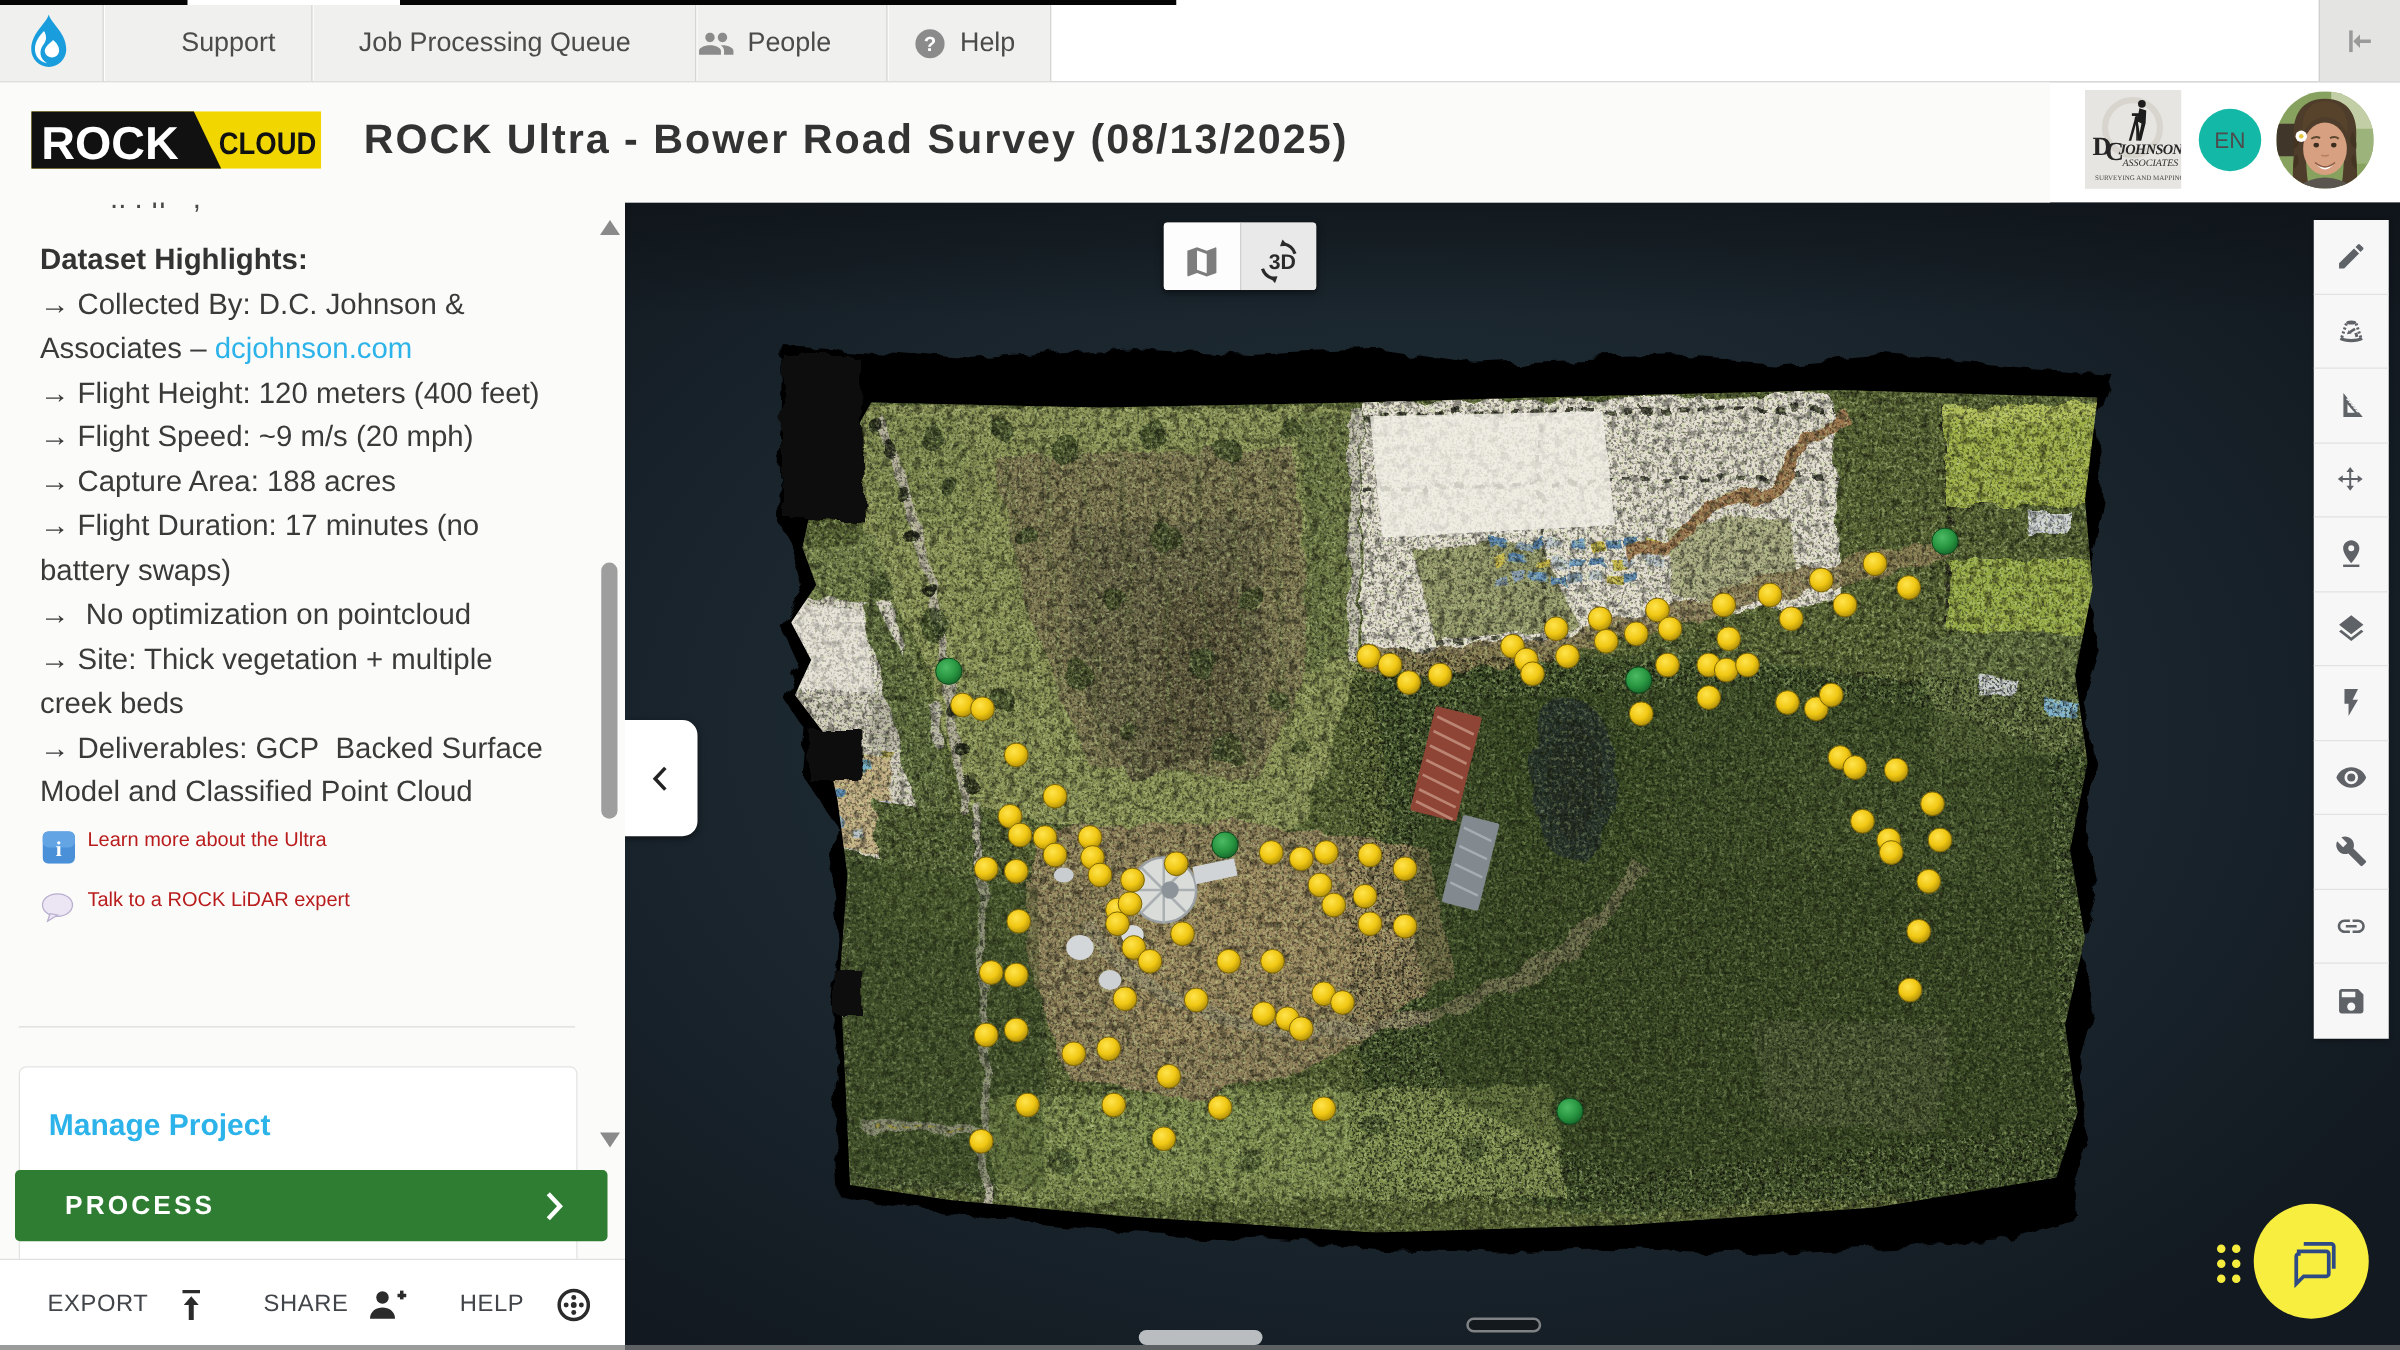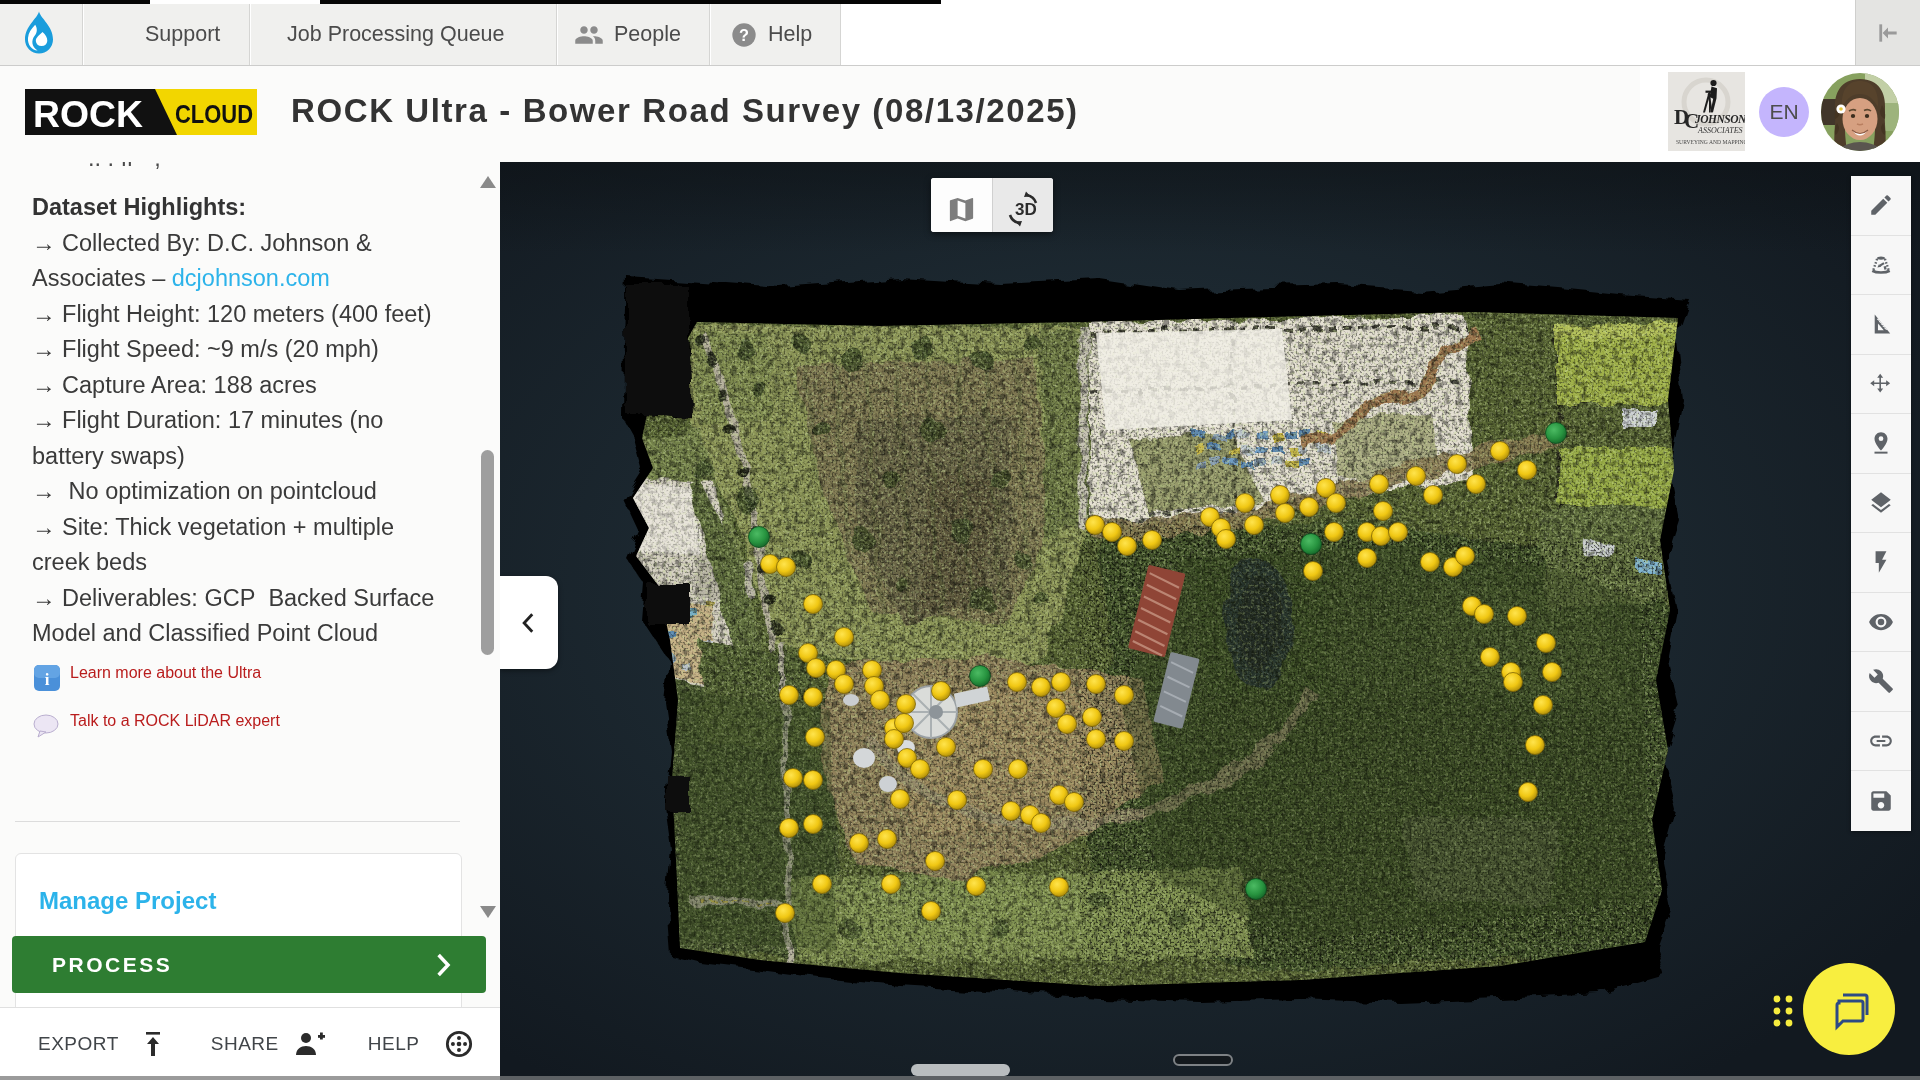--- a/index.html
+++ b/index.html
@@ -15,21 +15,21 @@
   .logocell { position:absolute; left:0; top:4px; width:83px; height:61px; background:#f0f0ee;
     border-right:1px solid #d5d5d3; }
   .navright { position:absolute; right:0; top:0; width:65px; height:65px; background:#e4e4e2;
     border-left:1px solid #cfcfcd; display:flex; align-items:center; justify-content:center; }
   
   .header2 { position:absolute; left:0; top:66px; width:1640px; height:96px; background:#fbfbfa; }
   .rocklogo { position:absolute; left:25px; top:23px; width:232px; height:46px; }
   .title { position:absolute; left:291px; top:26px; font-size:33px; font-weight:bold; color:#333; letter-spacing:1.6px; }
   .dcjbox { position:absolute; left:1668px; top:6px; width:77px; height:79px; background:#e9e7e4; overflow:hidden; }
   .encircle { position:absolute; left:1759px; top:21px; width:50px; height:50px; border-radius:50%;
-    background:#c4b5fd; display:flex; align-items:center; justify-content:center; color:#4d4d4d; font-size:21px; }
+    background:#14b8a6; display:flex; align-items:center; justify-content:center; color:#4d4d4d; font-size:18px; }
   .avatar { position:absolute; left:1821px; top:7px; width:78px; height:78px; border-radius:50%; overflow:hidden; }
   
   .sidebar { position:absolute; left:0; top:162px; width:500px; height:918px; background:#fbfbfa; overflow:hidden; }
   .sbtext { position:absolute; left:32px; top:28px; width:436px; font-size:23.5px; line-height:35.5px; color:#3a3a3a; }
   .sbtext p { margin:0; }
   .sbtext b { color:#333; }
   .link { color:#2cb3ea; text-decoration:none; }
   .sblink { position:absolute; left:70px; font-size:16px; color:#b91c1c; }
   .divider { position:absolute; left:15px; top:659px; width:445px; height:1px; background:#dcdcdc; }
   .card { position:absolute; left:15px; top:691px; width:447px; height:230px; background:#fff;
@@ -511,21 +511,21 @@
 <div class="topnav">
   <div class="logocell">
     <svg width="40" height="50" viewBox="0 0 40 50" style="position:absolute;left:19px;top:6px;">
       <path d="M20 1.5 C 22 9 34 16 34 29.5 A 14 14 0 0 1 6 29.5 C 6 16 18 9 20 1.5 Z" fill="#1a9ddc"></path>
       <path d="M14.5 15 C 11 20 9 24 9.2 29 C 9.5 36 15 40.5 20.5 40.2 C 14 37.5 12.5 31 15.5 26 C 18 22 17 18 14.5 15 Z" fill="#fff" transform="rotate(8 17 27)"></path>
       <path d="M23.5 22 C 26.5 24.5 28.5 27.5 28.3 31 A 5.8 5.8 0 0 1 16.8 31 C 16.8 27 21 24.8 23.5 22 Z" fill="#fff"></path>
     </svg>
   </div>
   <div class="navcell" style="left:84px; width:166px; padding-left:61px;">Support</div>
   <div class="navcell" style="left:251px; width:306px; padding-left:36px;">Job Processing Queue</div>
-  <div class="navcell" style="left:558px; width:152px; padding-left:16px;">
+  <div class="navcell" style="left:558px; width:152px; ">
     <svg width="30" height="30" viewBox="0 0 24 24" style="margin-right:10px">
         <path fill="#8b8b8b" d="M16 11c1.66 0 2.99-1.34 2.99-3S17.66 5 16 5s-3 1.34-3 3 1.34 3 3 3zm-8 0c1.66 0 2.99-1.34 2.99-3S9.66 5 8 5 5 6.34 5 8s1.34 3 3 3zm0 2c-2.33 0-7 1.17-7 3.5V19h14v-2.5c0-2.33-4.67-3.5-7-3.5zm8 0c-.29 0-.62.02-.97.05 1.16.84 1.97 1.97 1.97 3.45V19h6v-2.5c0-2.33-4.67-3.5-7-3.5z"></path>
       </svg>
     People
   </div>
   <div class="navcell" style="left:711px; width:130px; padding-left:19px;">
     <svg width="28" height="28" viewBox="0 0 24 24" style="margin-right:10px">
       <circle cx="12" cy="12" r="10" fill="#8b8b8b"></circle>
       <text x="12" y="17" text-anchor="middle" font-size="14" font-weight="bold" fill="#fff" font-family="Liberation Sans">?</text>
     </svg>

